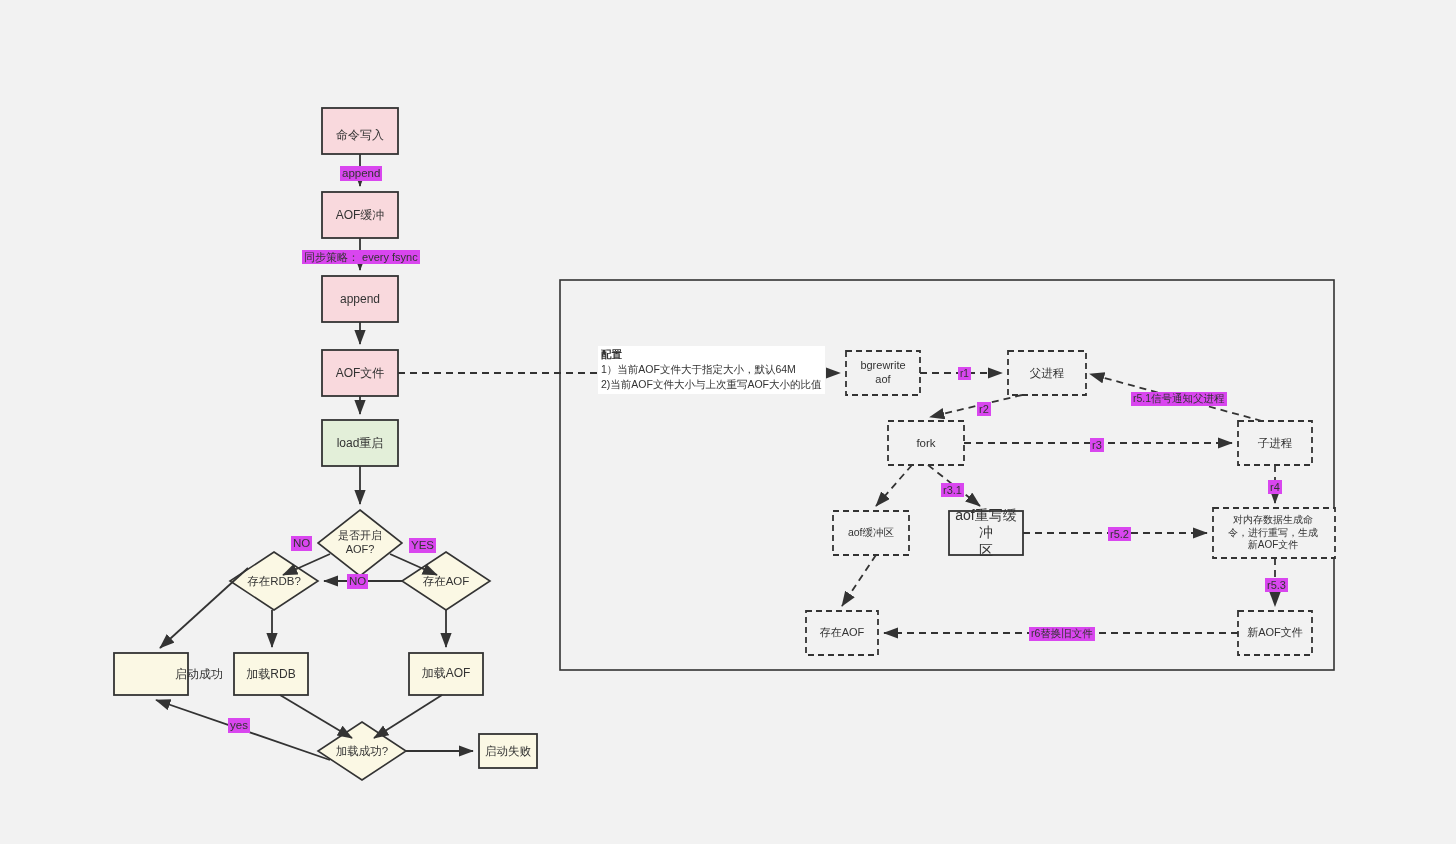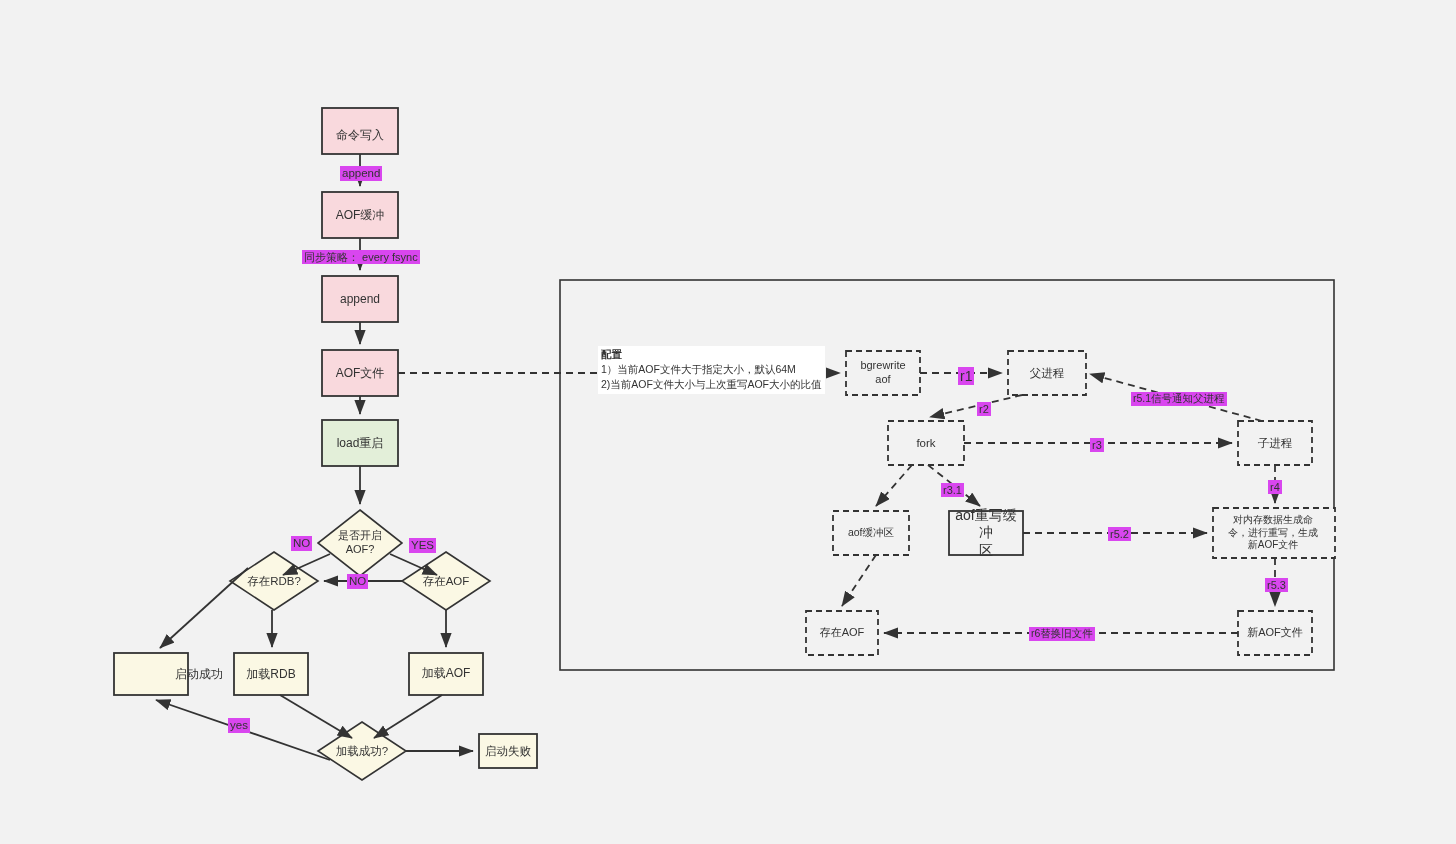--- a/index.html
+++ b/index.html
@@ -243,21 +243,21 @@
 </div>
 
 <div>
   <div class="edge-label" style="left:340px;top:166px;font-size:11.5px;">append</div>
   <div class="edge-label" style="left:302px;top:250px;font-size:11px;">同步策略： every fsync</div>
   <div class="edge-label" style="left:291px;top:536px;font-size:11.5px;">NO</div>
   <div class="edge-label" style="left:409px;top:538px;font-size:11.5px;">YES</div>
   <div class="edge-label" style="left:347px;top:574px;font-size:11.5px;">NO</div>
   <div class="edge-label" style="left:228px;top:718px;font-size:11.5px;">yes</div>
 
-  <div class="edge-label" style="left:958px;top:367px;font-size:14px;">r1</div>
+  <div class="edge-label" style="left:958px;top:367px;font-size:10px;">r1</div>
   <div class="edge-label" style="left:977px;top:402px;font-size:11px;">r2</div>
   <div class="edge-label" style="left:1090px;top:438px;font-size:11px;">r3</div>
   <div class="edge-label" style="left:941px;top:483px;font-size:11px;">r3.1</div>
   <div class="edge-label" style="left:1268px;top:480px;font-size:11px;">r4</div>
   <div class="edge-label" style="left:1131px;top:392px;font-size:10.5px;">r5.1信号通知父进程</div>
   <div class="edge-label" style="left:1108px;top:527px;font-size:11px;">r5.2</div>
   <div class="edge-label" style="left:1265px;top:578px;font-size:11px;">r5.3</div>
   <div class="edge-label" style="left:1029px;top:627px;font-size:10.5px;">r6替换旧文件</div>
 </div>
 

